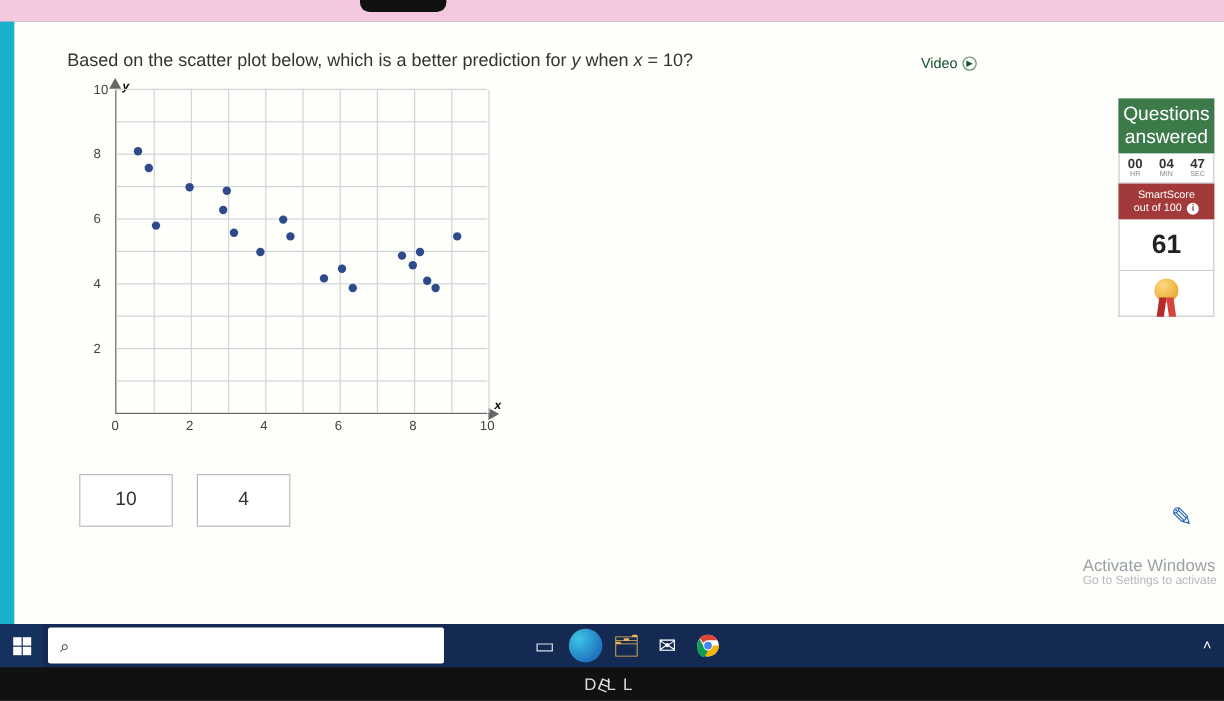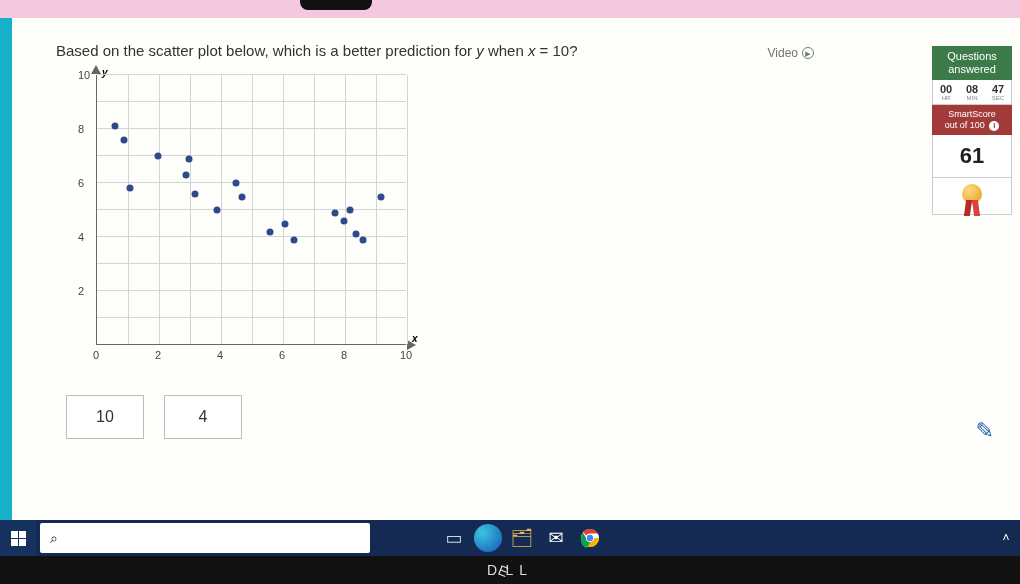--- a/index.html
+++ b/index.html
@@ -25,25 +25,25 @@
   .arrow-up { position:absolute; left:23px; top:-4px; width:0; height:0; border-left:5px solid transparent; border-right:5px solid transparent; border-bottom:9px solid #666; }
   .arrow-right { position:absolute; left:339px; top:271px; width:0; height:0; border-top:5px solid transparent; border-bottom:5px solid transparent; border-left:9px solid #666; }
   .tick-y { position:absolute; right: calc(100% - 24px); font-size:11px; color:#444; transform: translateY(-50%); }
   .tick-x { position:absolute; top: 280px; font-size:11px; color:#444; transform: translateX(-50%); }
   .dot { position:absolute; width:7px; height:7px; border-radius:50%; background:#2e4a8a; transform: translate(-50%, -50%); }
 
   .answers { margin-top: 26px; display:flex; gap:20px; margin-left: 10px; }
   .ans-btn { width:78px; height:44px; border:1px solid #bbb; background:#fff; font-size:16px; color:#333; display:flex; align-items:center; justify-content:center; cursor:pointer; }
 
   .right-col { width: 96px; padding: 28px 8px 8px 8px; display:flex; flex-direction:column; align-items:flex-start; gap:0; position:relative; }
-  .video-link { position:absolute; top:28px; right:110px; font-size:12px; color:#737373; cursor:pointer; display:flex; align-items:center; gap:4px;}
+  .video-link { position:absolute; top:28px; right:110px; font-size:12px; color:#14532d; cursor:pointer; display:flex; align-items:center; gap:4px;}
   .video-link .circ { display:inline-flex; width:12px; height:12px; border:1px solid #5a8a62; border-radius:50%; align-items:center; justify-content:center; font-size:7px; line-height:1; }
 
   .side-stack { width: 80px; display:flex; flex-direction:column; gap:0; }
-  .side-header { background: #3d7a4a; color:#fff; font-size:11px; text-align:center; padding:4px 2px; line-height:1.2; }
+  .side-header { background: #3d7a4a; color:#fff; font-size:16px; text-align:center; padding:4px 2px; line-height:1.2;margin-top:36px; }
   .side-value { background:#fff; border:1px solid #ccc; border-top:none; text-align:center; font-size:22px; font-weight:bold; padding:8px 0; color:#222;}
   .time-row { display:flex; background:#fff; border:1px solid #ccc; border-top:none; }
   .time-cell { flex:1; text-align:center; padding:3px 0; }
   .time-cell .n { font-size:11px; font-weight:bold; color:#333; }
   .time-cell .u { font-size:6px; color:#888; }
   .smart-header { background:#a33a3a; color:#fff; font-size:9px; text-align:center; padding:4px 2px; line-height:1.2; }
   .i-badge { display:inline-block; width:10px; height:10px; border-radius:50%; background:#fff; color:#a33a3a; font-size:8px; font-weight:bold; line-height:10px; margin-left:2px;}
   .ribbon-holder { background:#fff; border:1px solid #ccc; border-top:none; text-align:center; padding:6px 0; }
   .ribbon { width:20px; height:20px; border-radius:50%; background: radial-gradient(circle at 35% 30%, #ffd980, #e39a1a); display:inline-block; position:relative; }
   .ribbon:after, .ribbon:before { content:""; position:absolute; top:16px; width:6px; height:16px; }
@@ -162,41 +162,45 @@
     <div class="right-col">
       <div class="side-stack">
         <div class="side-header" style="white-space:pre-line">Questions
 answered</div>
         <div class="time-row">
           <div class="time-cell">
               <div class="n">00</div>
               <div class="u">HR</div>
             </div>
           <div class="time-cell">
-              <div class="n">08</div>
+              <div class="n">04</div>
               <div class="u">MIN</div>
             </div>
           <div class="time-cell">
               <div class="n">47</div>
               <div class="u">SEC</div>
             </div>
         </div>
         <div class="smart-header">
           <span>SmartScore</span><br>
           <span>out of 100</span>
           <span class="i-badge">i</span>
         </div>
         <div class="side-value">61</div>
         <div class="ribbon-holder">
           <span class="ribbon"></span>
         </div>
       </div>
     </div>
 
     <div class="pencil">✎</div>
+    <div class="activate">
+      <div class="t1">Activate Windows</div>
+      <div class="t2">Go to Settings to activate</div>
+    </div>
 
   </div>
 </div>
 
 <div class="taskbar">
   <div class="win-btn">
     <div class="win-grid">
         <span></span>
         <span></span>
         <span></span>

